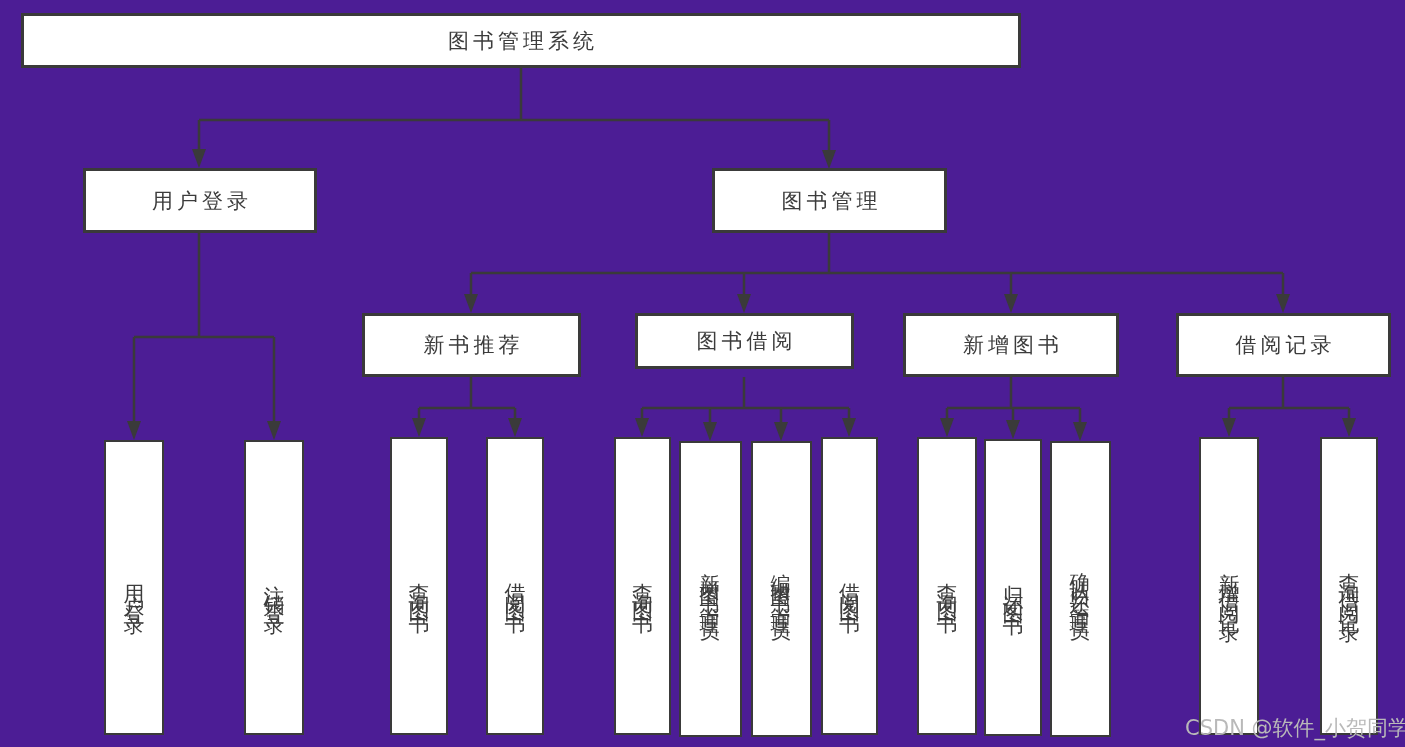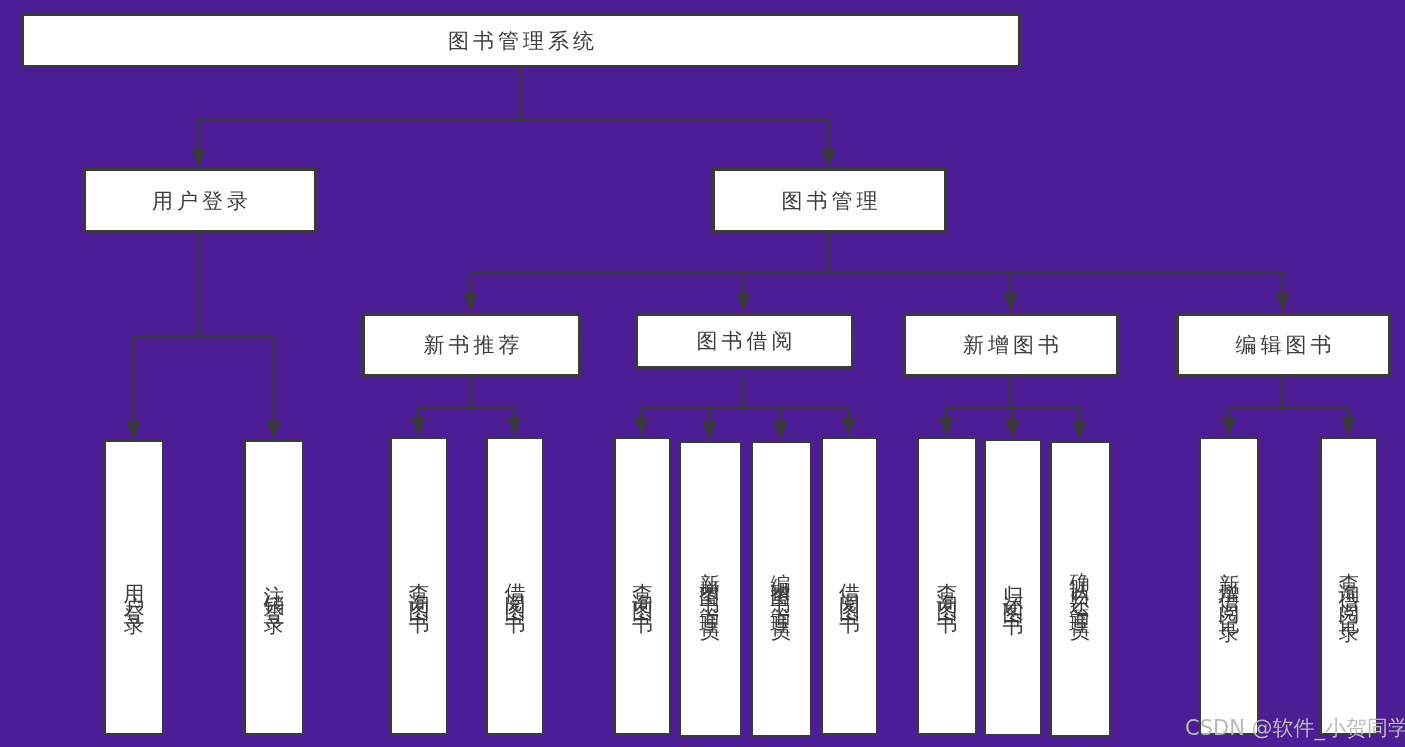--- a/index.html
+++ b/index.html
@@ -117,21 +117,21 @@
   <div class="box h" style="left:362px; top:313px; width:219px; height:64px;">
     <span>新书推荐</span>
   </div>
   <div class="box h" style="left:635px; top:313px; width:219px; height:56px;">
     <span>图书借阅</span>
   </div>
   <div class="box h" style="left:903px; top:313px; width:216px; height:64px;">
     <span>新增图书</span>
   </div>
   <div class="box h" style="left:1176px; top:313px; width:215px; height:64px;">
-    <span>编辑图书</span>
+    <span>借阅记录</span>
   </div>
 
   <div class="box v" style="left:104px; top:440px; width:60px; height:295px;">
     <span>用户登录</span>
   </div>
   <div class="box v" style="left:244px; top:440px; width:60px; height:295px;">
     <span>注销登录</span>
   </div>
 
   <div class="box v" style="left:390px; top:437px; width:58px; height:298px;">

